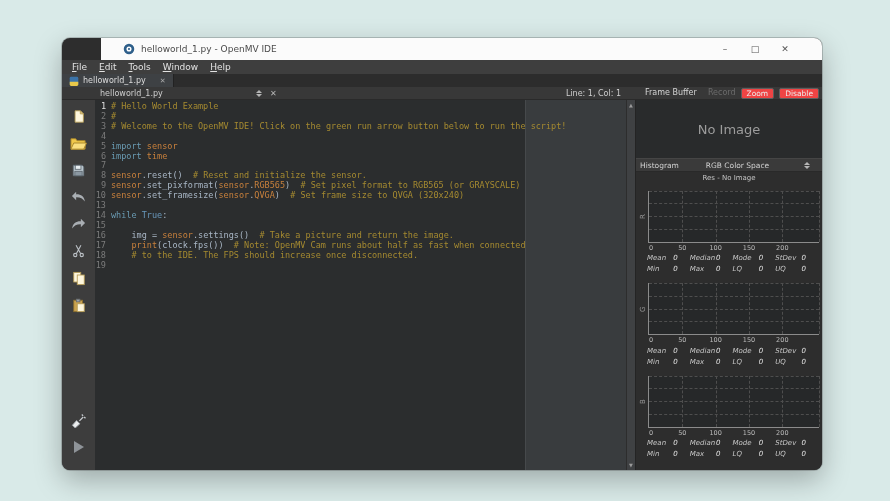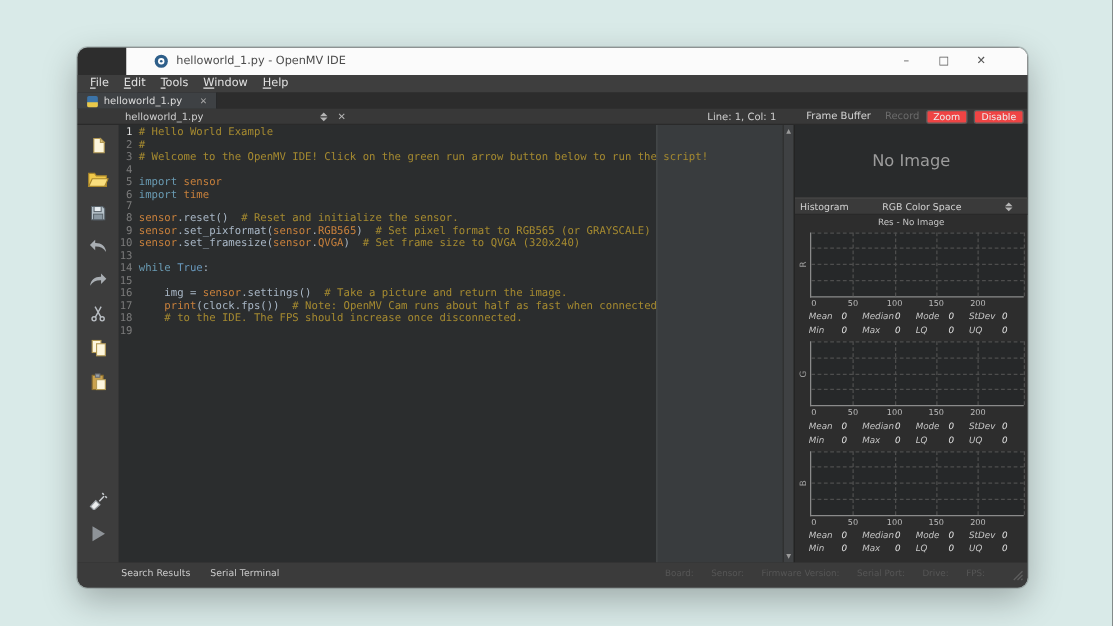--- a/index.html
+++ b/index.html
@@ -447,30 +447,13 @@
                   <span class="slabel">UQ</span>
                   <span class="sval">0</span>
                 </div>
               </div>
             </div>
           </div>
         </div>
     </div>
   </div>
 
-  <div class="statusbar">
-    <div class="sb-left" id="sb-left">
-        <span>Search Results</span>
-        <span>Serial Terminal</span>
-      </div>
-    <div class="sb-right" id="sb-right">
-        <span>Board:</span>
-        <span>Sensor:</span>
-        <span>Firmware Version:</span>
-        <span>Serial Port:</span>
-        <span>Drive:</span>
-        <span>FPS:</span>
-      </div>
-    <svg class="grip" width="9" height="9" viewBox="0 0 9 9">
-      <path d="M8 1L1 8M8 4L4 8M8 7L7 8" stroke="#5d5d5d" stroke-width="1"></path>
-    </svg>
-  </div>
 </div>
 
 </body></html>

